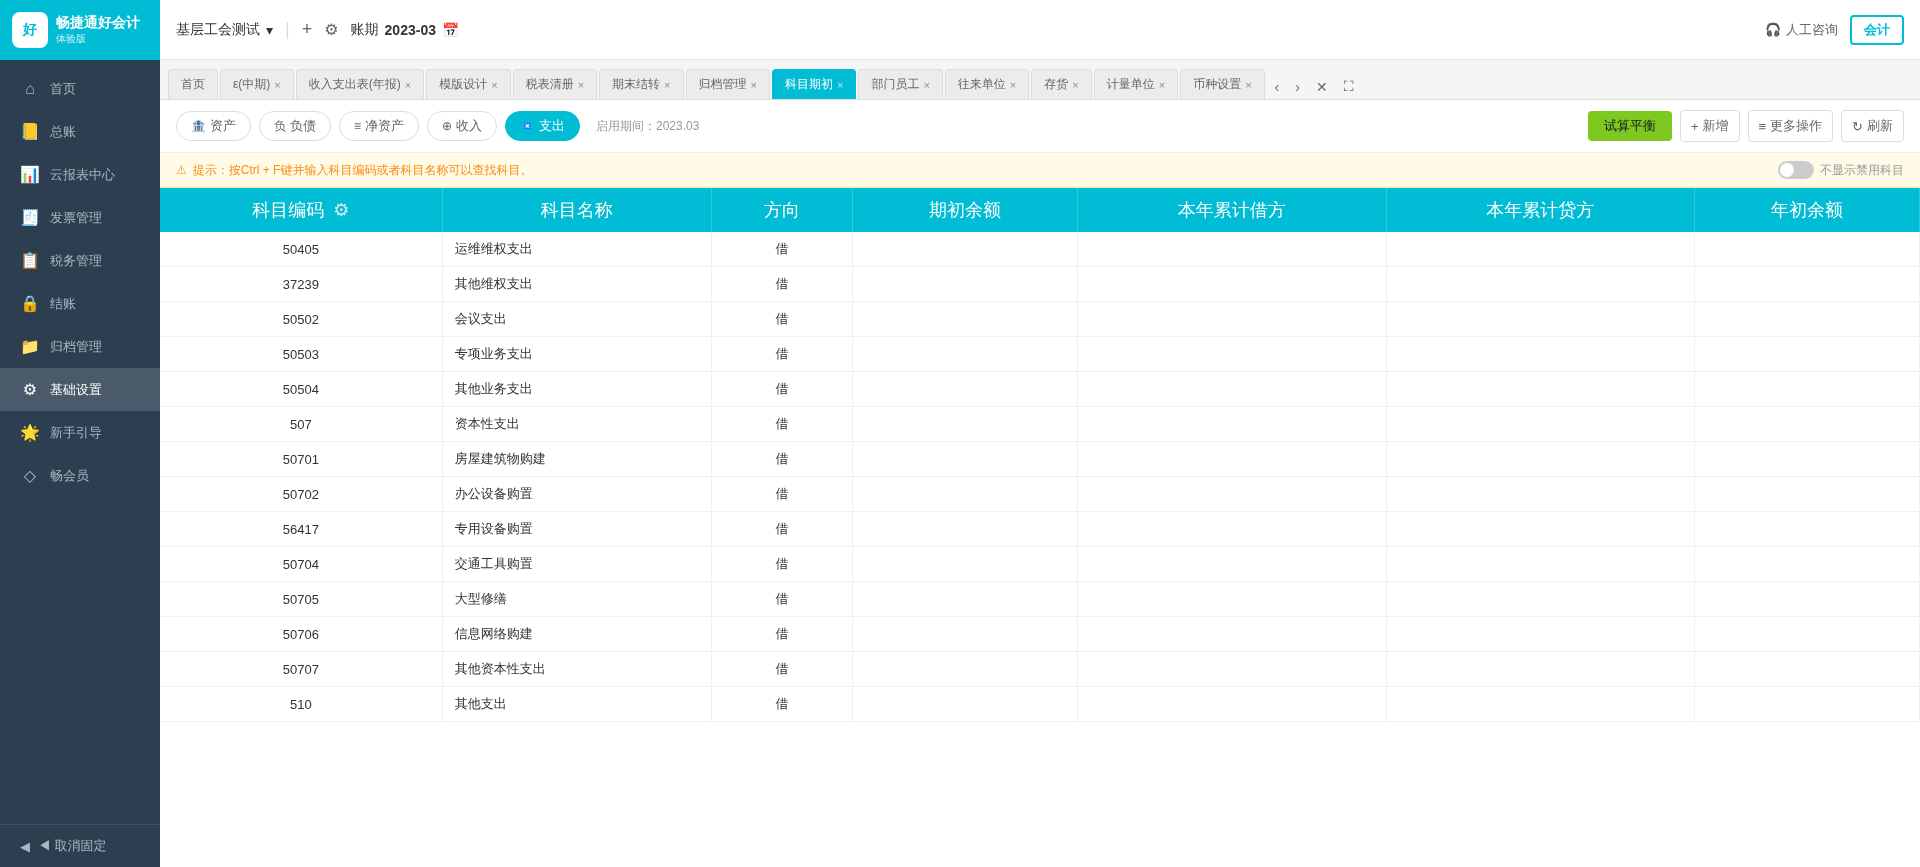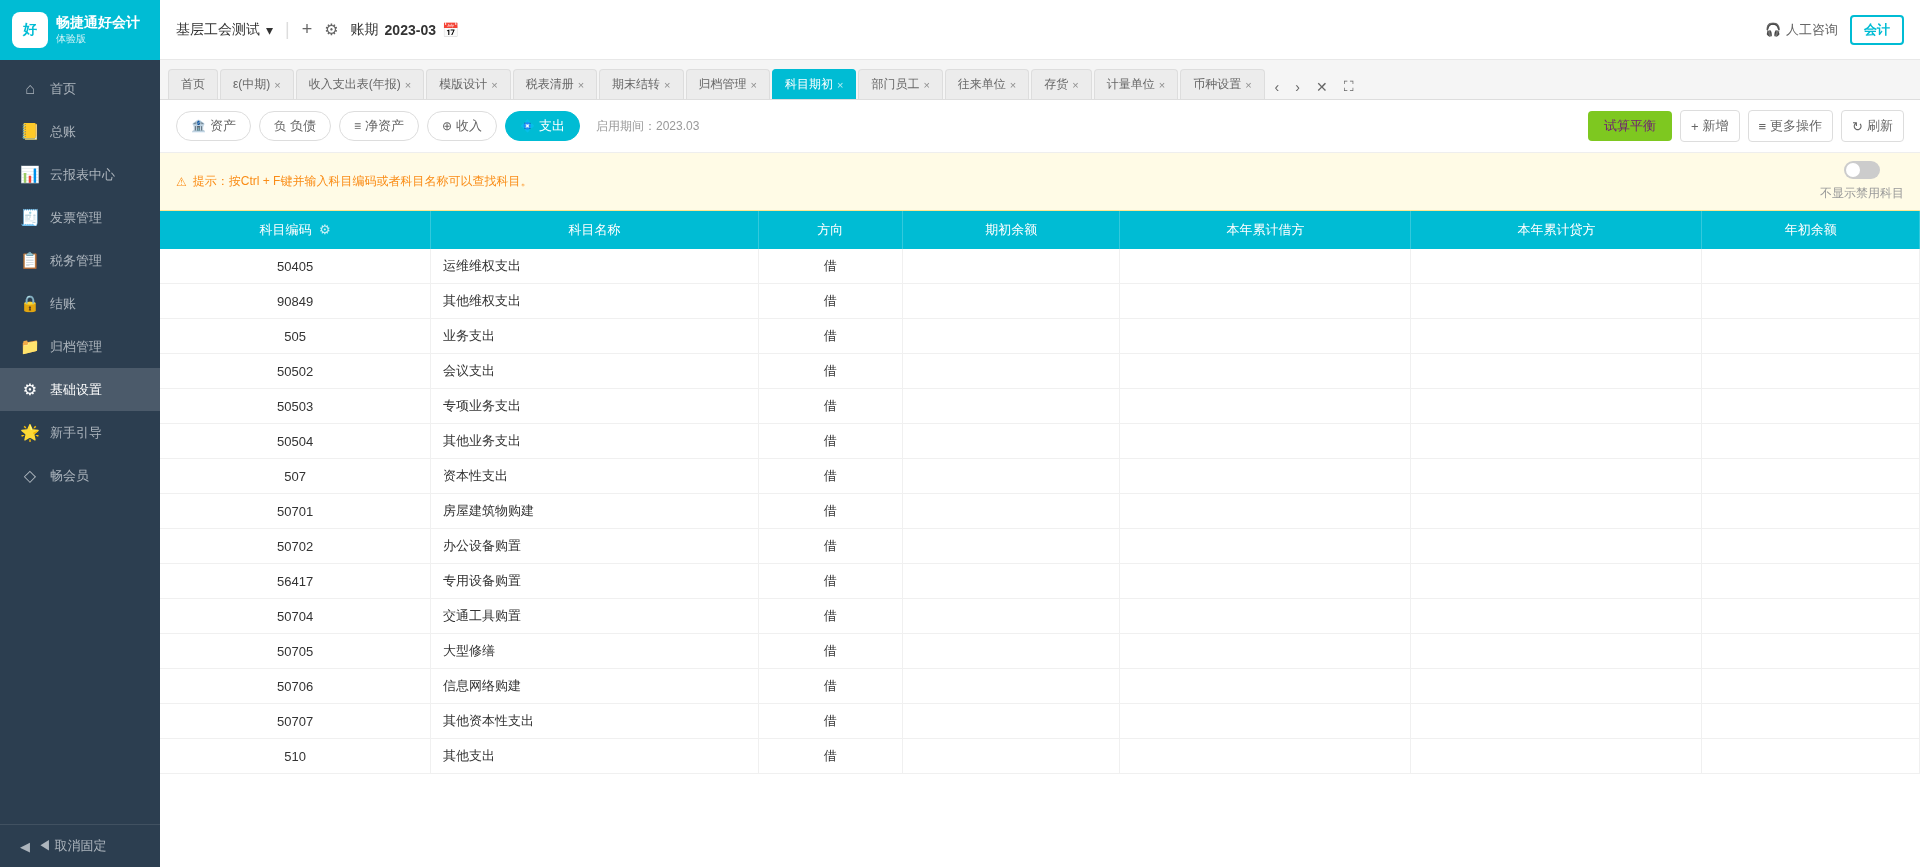--- a/index.html
+++ b/index.html
@@ -122,21 +122,21 @@
       display: flex; align-items: center; gap: 4px;
       padding: 5px 14px; border-radius: 20px;
       font-size: 13px; cursor: pointer; border: 1px solid #ddd;
       color: #666; background: white;
     }
     .subtab.active { background: #00bcd4; color: white; border-color: #00bcd4; }
     .subtab-icon { font-size: 12px; }
     .period-info { margin-left: 8px; color: #999; font-size: 12px; }
     .subtab-actions { margin-left: auto; display: flex; align-items: center; gap: 8px; }
     .btn-calc {
-      background: #7ec820; color: #701a75;
+      background: #7ec820; color: #0f172a;
       padding: 6px 16px; border: none; border-radius: 4px;
       font-size: 13px; cursor: pointer;
     }
     .btn-add {
       display: flex; align-items: center; gap: 4px;
       color: #666; font-size: 13px; cursor: pointer;
       padding: 6px 10px; border: 1px solid #ddd; border-radius: 4px;
     }
     .btn-more {
       display: flex; align-items: center; gap: 4px;
@@ -150,40 +150,40 @@
     }
 
     
     .notice-bar {
       padding: 8px 16px;
       display: flex; align-items: center; gap: 6px;
       font-size: 12px; color: #fa8c16;
       background: #fffbe6; border-bottom: 1px solid #ffe58f;
       flex-shrink: 0;
     }
-    .notice-toggle { margin-left: auto; display: flex; align-items: center; gap: 6px; font-size: 12px; color: #999; flex-direction: column; }
+    .notice-toggle { margin-left: auto; display: flex; align-items: center; gap: 6px; font-size: 12px; color: #999; }
 
     
     .toggle-switch {
       width: 36px; height: 18px; background: #ccc;
       border-radius: 9px; position: relative; cursor: pointer;
     }
     .toggle-switch::after {
       content: ''; position: absolute;
       width: 14px; height: 14px; background: white;
       border-radius: 50%; top: 2px; left: 2px;
       transition: left 0.2s;
     }
 
     
     .table-container { flex: 1; overflow-y: auto; overflow-x: auto; }
     table { width: 100%; border-collapse: collapse; }
     thead tr { background: #00bcd4; color: white; }
     thead th {
-      padding: 10px 12px; font-size: 13px; font-weight: 500;
+      padding: 10px 12px; font-size: 18px; font-weight: 500;
       text-align: center; border-right: 1px solid rgba(255,255,255,0.2);
       white-space: nowrap;
     }
     tbody tr { border-bottom: 1px solid #f0f0f0; }
     tbody td {
       padding: 8px 12px; font-size: 13px; color: #333;
       text-align: center; border-right: 1px solid #f0f0f0;
     }
     tbody td:first-child { color: #333; }
     tbody td:nth-child(2) { text-align: left; }
@@ -411,31 +411,22 @@
         <tr>
     <td>50405</td>
     <td>运维维权支出</td>
     <td>借</td>
     <td></td>
     <td></td>
     <td></td>
     <td></td>
   </tr>
             <tr>
-    <td>90849</td>
+    <td>37239</td>
     <td>其他维权支出</td>
-    <td>借</td>
-    <td></td>
-    <td></td>
-    <td></td>
-    <td></td>
-  </tr>
-            <tr>
-    <td>505</td>
-    <td>业务支出</td>
     <td>借</td>
     <td></td>
     <td></td>
     <td></td>
     <td></td>
   </tr>
             <tr>
     <td>50502</td>
     <td>会议支出</td>
     <td>借</td>

